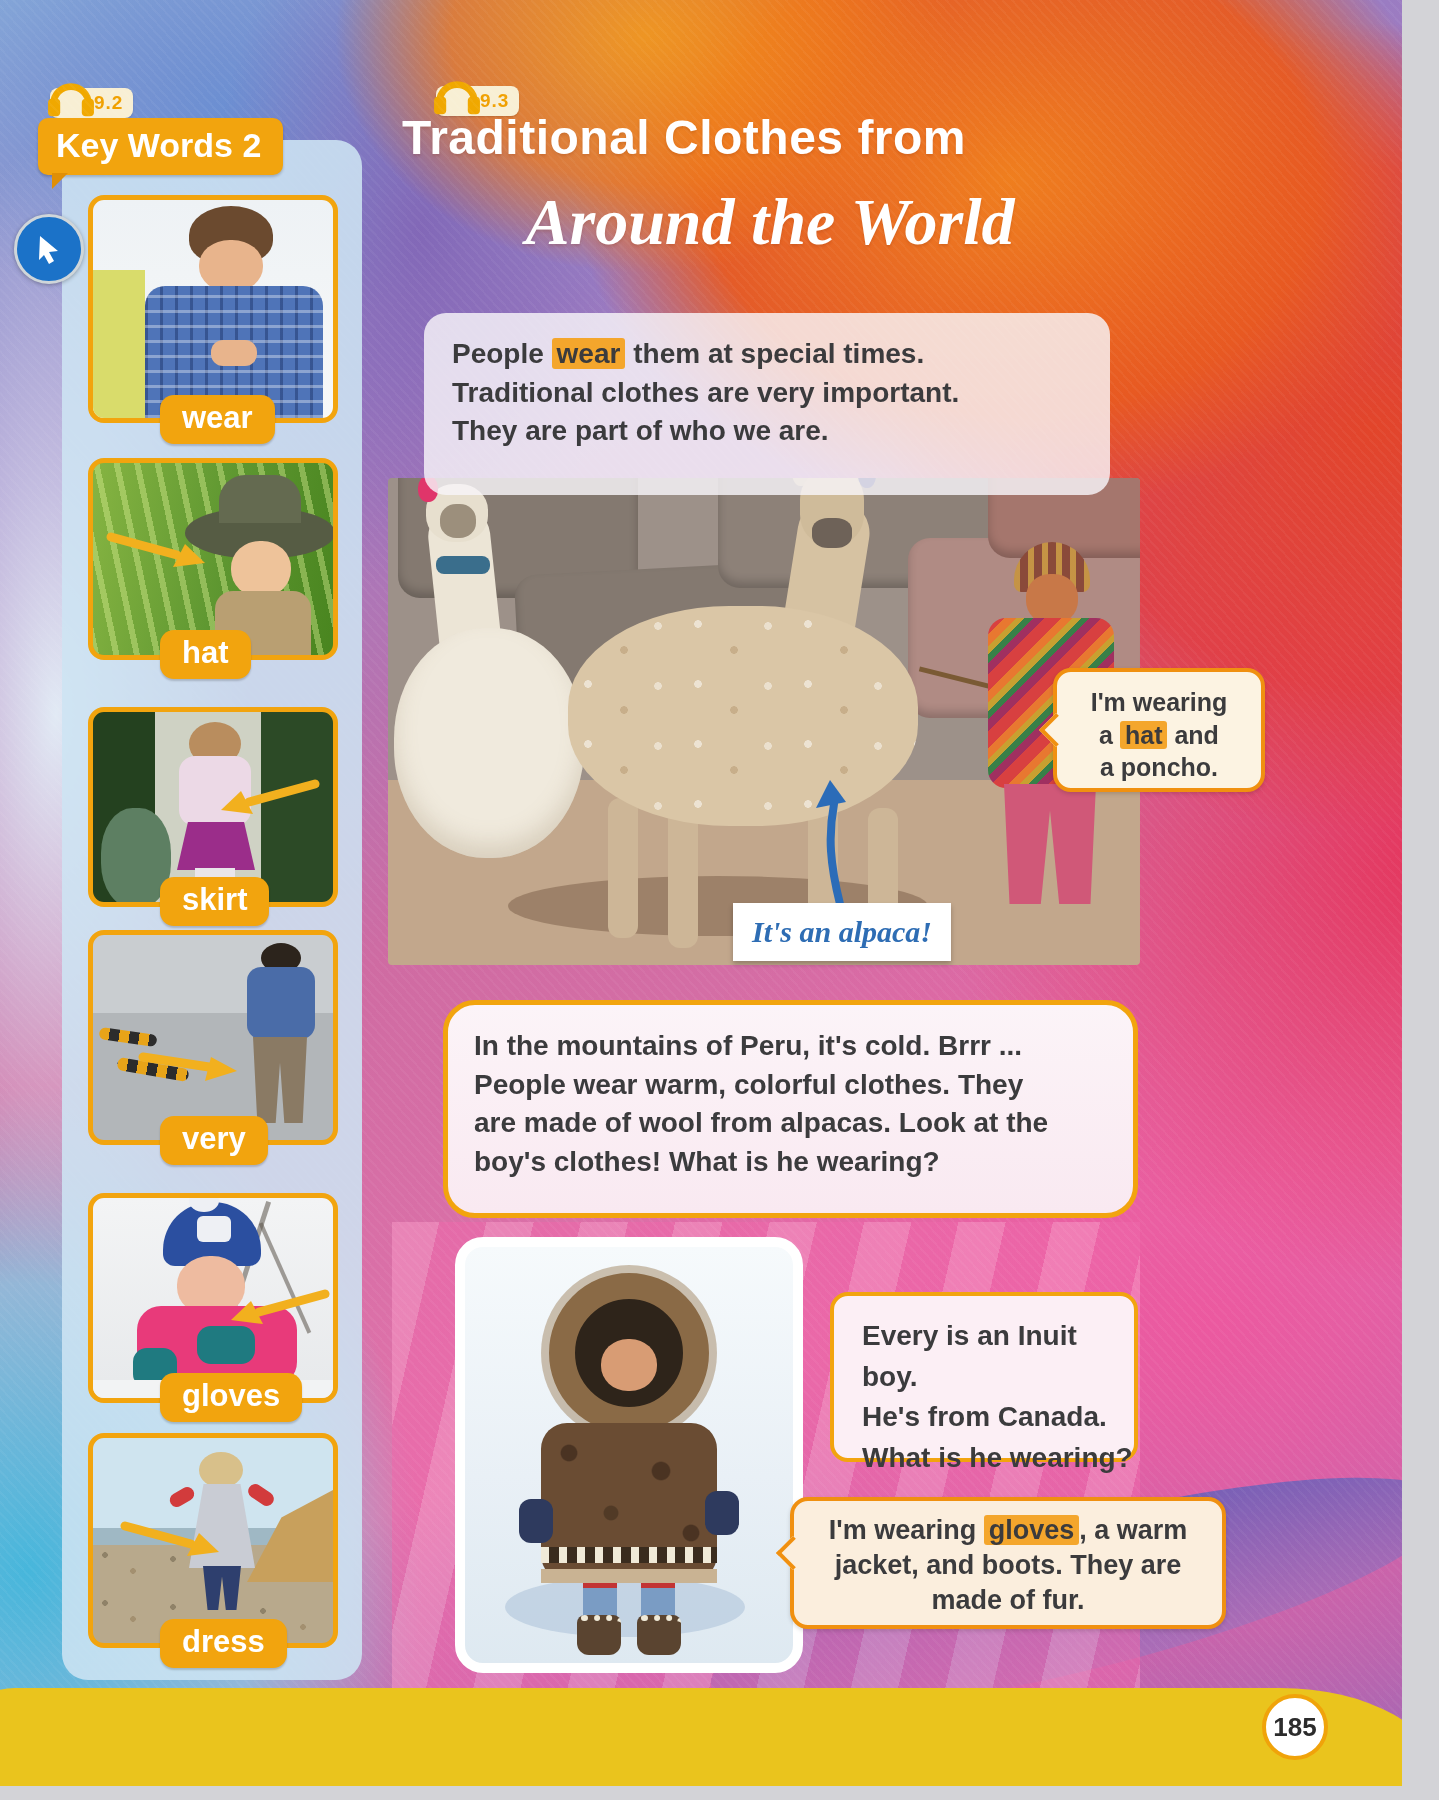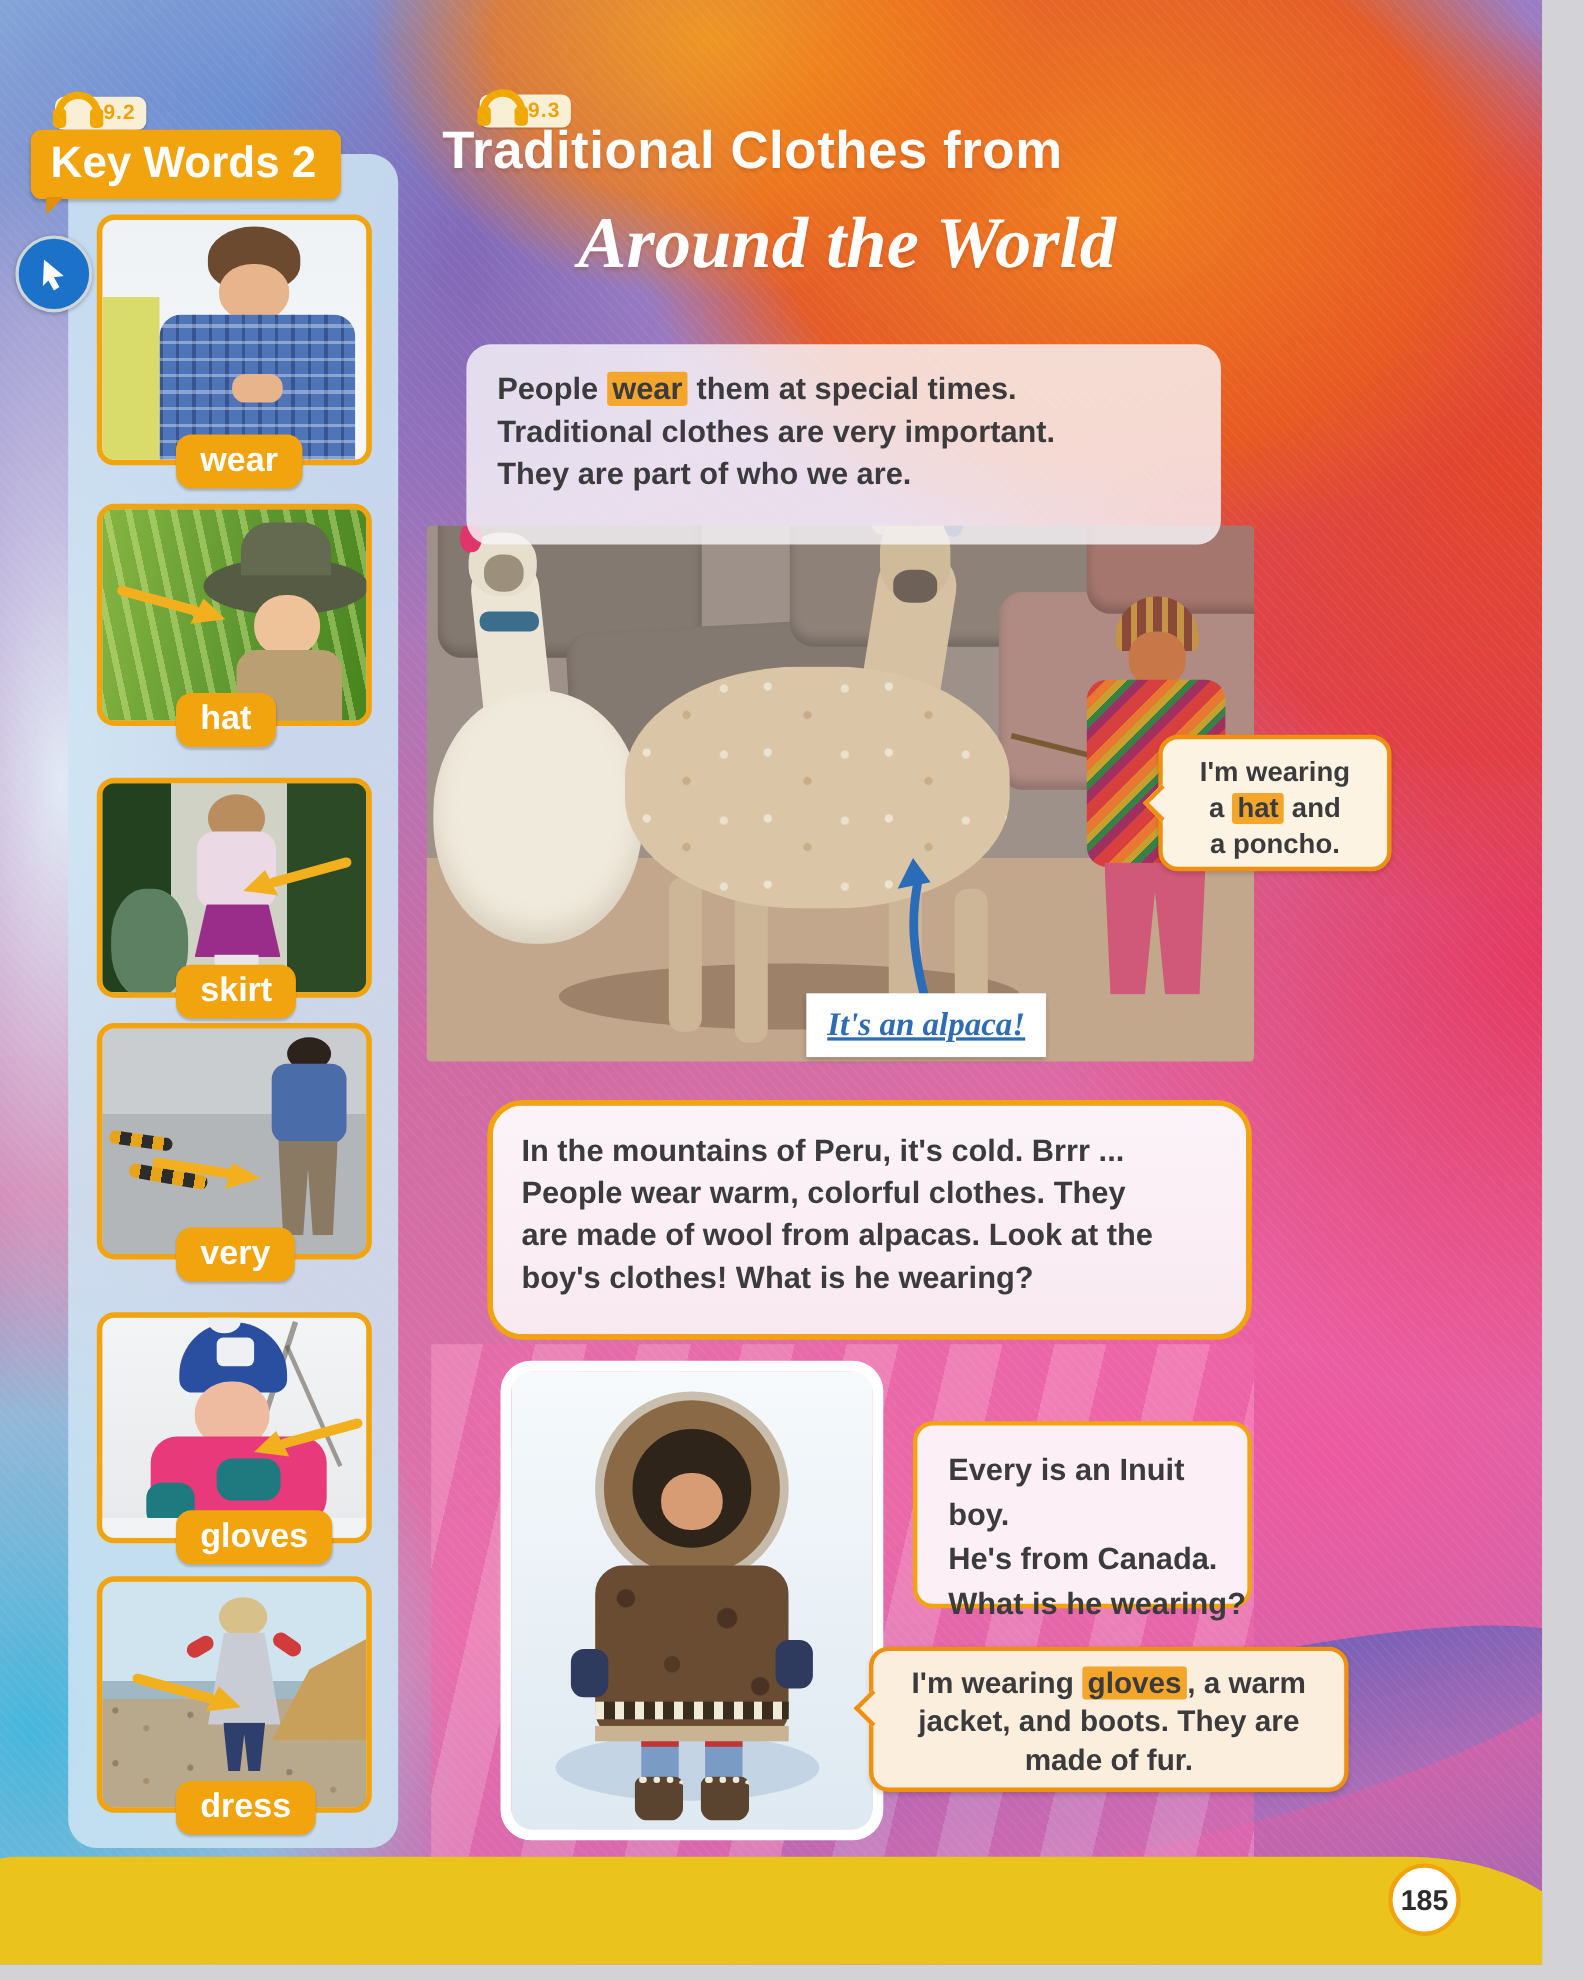--- a/index.html
+++ b/index.html
@@ -27,21 +27,21 @@
     background:linear-gradient(rgba(64,96,192,.65),rgba(96,134,214,.25));transform:rotate(-14deg);}
   .pink-stripes{position:absolute;left:392px;top:1222px;width:748px;height:475px;
     background:repeating-linear-gradient(103deg,rgba(246,150,196,.55) 0 46px,rgba(238,104,170,.55) 46px 92px);}
 
   
   .audio-badge{position:absolute;height:30px;background:#f8efd4;border-radius:8px;display:flex;align-items:center;
     padding:0 10px 0 44px;color:#f0a000;font-weight:bold;font-size:19px;letter-spacing:1px;box-shadow:0 1px 2px rgba(0,0,0,.15);}
   .audio-badge svg{position:absolute;left:-6px;top:-15px;}
 
   
-  .kw-tag{position:absolute;left:28px;top:118px;background:#f2a40e;color:#fff;font-weight:bold;font-size:40px;
+  .kw-tag{position:absolute;left:38px;top:118px;background:#f2a40e;color:#fff;font-weight:bold;font-size:34px;
     padding:8px 22px 10px 18px;border-radius:10px;box-shadow:0 2px 3px rgba(0,0,0,.2);z-index:6;}
   .kw-tag::after{content:"";position:absolute;left:14px;bottom:-14px;border:8px solid transparent;border-top-color:#e08f06;border-left-color:#e08f06;}
 
   
   .cursor-badge{position:absolute;left:14px;top:214px;width:64px;height:64px;border-radius:50%;background:#1b72c8;
     border:3px solid #cfd6da;box-shadow:0 1px 4px rgba(0,0,0,.3);z-index:10;display:flex;align-items:center;justify-content:center;}
 
   
   .sidebar{position:absolute;left:62px;top:140px;width:300px;height:1540px;background:rgba(205,228,242,.88);border-radius:26px;z-index:2;}
   .kcard{position:absolute;left:88px;width:250px;z-index:3;}
@@ -138,21 +138,21 @@
   .peru-ground-shadow{position:absolute;left:120px;top:398px;width:420px;height:60px;border-radius:50%;background:rgba(90,60,40,.35);}
   .boy-hat{position:absolute;left:626px;top:64px;width:76px;height:50px;border-radius:40px 40px 8px 8px;background:#8a4a3a;
     background-image:repeating-linear-gradient(90deg,rgba(255,220,80,.5) 0 6px,transparent 6px 14px);}
   .boy-face{position:absolute;left:638px;top:96px;width:52px;height:50px;border-radius:46%;background:#c87848;}
   .boy-poncho{position:absolute;left:600px;top:140px;width:126px;height:170px;border-radius:18px;
     background:repeating-linear-gradient(135deg,#d84040 0 12px,#e87830 12px 20px,#c8a030 20px 26px,#388048 26px 32px,#a03060 32px 40px);}
   .boy-pants{position:absolute;left:616px;top:306px;width:92px;height:120px;background:#d05878;clip-path:polygon(0 0,100% 0,94% 100%,60% 100%,50% 22%,40% 100%,6% 100%);}
   .boy-rope{position:absolute;left:530px;top:200px;width:96px;height:5px;background:#7a5a34;transform:rotate(14deg);}
   .alpaca-arrow{position:absolute;left:412px;top:300px;z-index:2;}
   .alpaca-caption{position:absolute;left:733px;top:903px;width:218px;height:58px;background:#fff;box-shadow:0 3px 5px rgba(0,0,0,.25);
-    display:flex;align-items:center;justify-content:center;color:#2e6db4;font-family:"Liberation Serif","DejaVu Serif",serif;font-style:italic;font-weight:bold;font-size:30px;z-index:3;text-decoration:underline;}
+    display:flex;align-items:center;justify-content:center;color:#2e6db4;font-family:"Liberation Serif","DejaVu Serif",serif;font-style:italic;font-weight:bold;font-size:30px;z-index:3;}
 
   .bubble{position:absolute;background:#fcf3e2;border:4px solid #f09010;border-radius:18px;color:#3b3b3d;font-weight:bold;text-align:center;z-index:4;box-shadow:0 2px 4px rgba(0,0,0,.15);}
   .bubble .tail{position:absolute;left:-13px;top:50%;width:20px;height:20px;background:#fcf3e2;border-left:4px solid #f09010;border-bottom:4px solid #f09010;transform:translateY(-50%) rotate(45deg);}
   .bubble1{left:1053px;top:668px;width:212px;height:124px;font-size:25px;line-height:1.3;padding-top:14px;box-sizing:border-box;}
   .bubble2{left:790px;top:1497px;width:436px;height:132px;font-size:27px;line-height:1.3;padding-top:12px;box-sizing:border-box;background:#fbeedd;}
   .bubble2 .tail{background:#fbeedd;top:42%;}
 
   .para2-box{position:absolute;left:443px;top:1000px;width:695px;height:218px;background:linear-gradient(180deg,#fcf4f8,#f9e9f1);
     border:5px solid #f2a40e;border-radius:32px;padding:22px 0 0 26px;box-sizing:border-box;z-index:3;}
 

